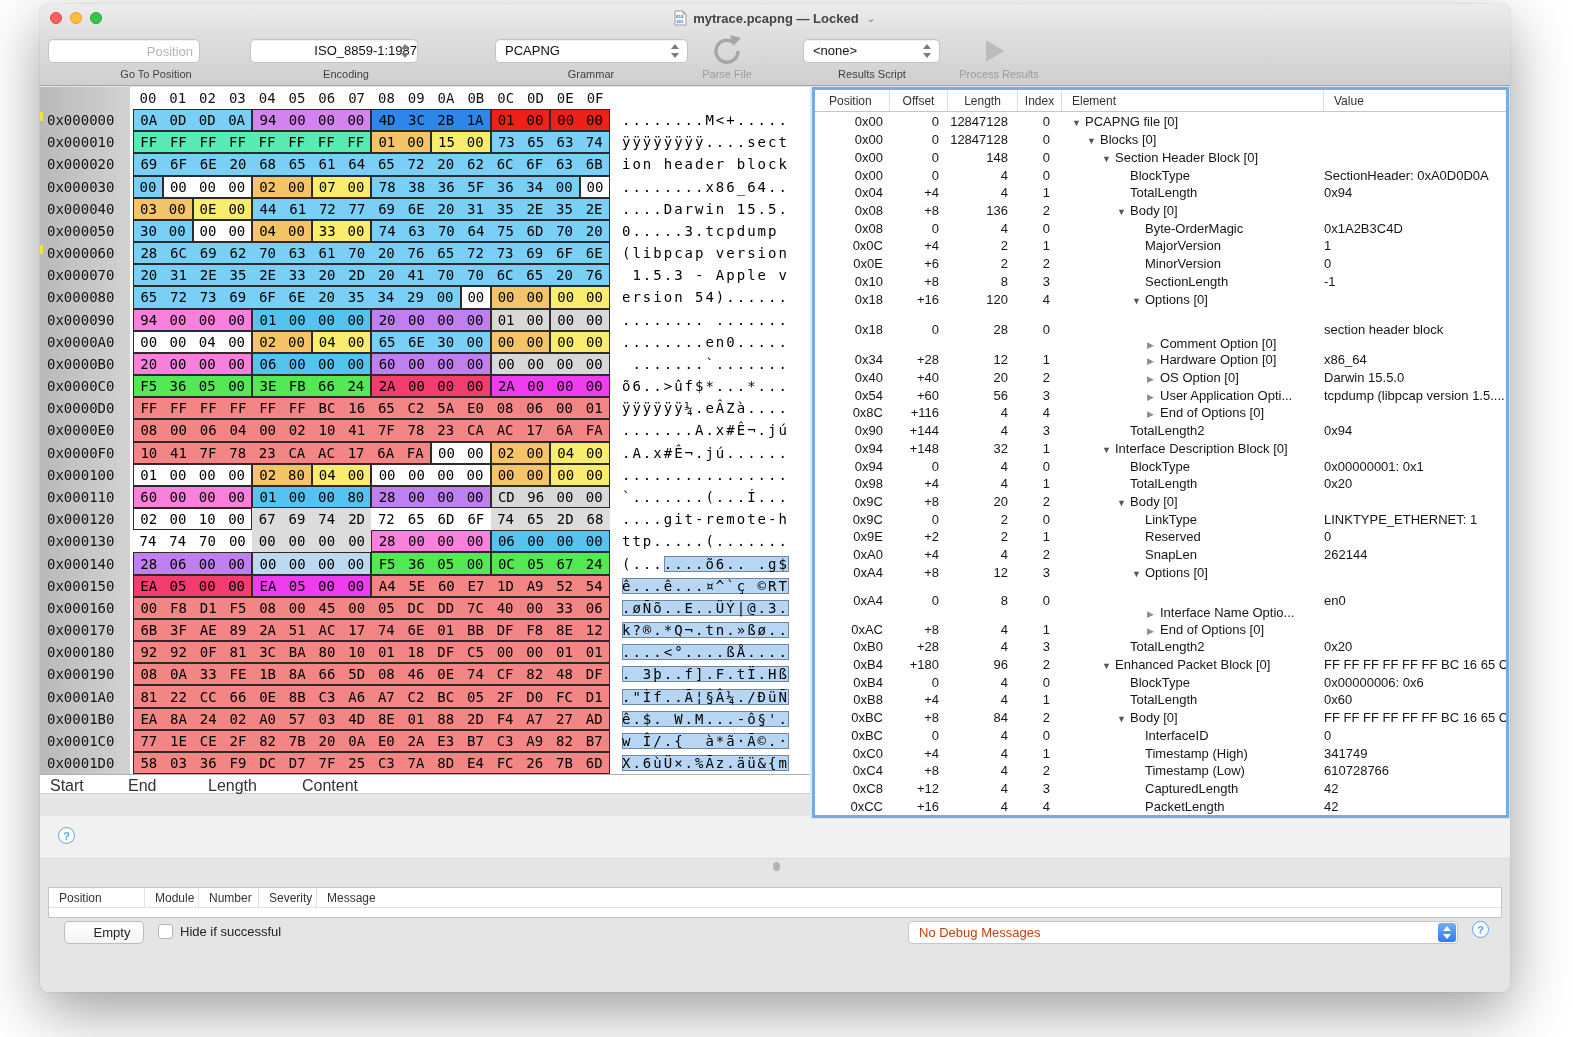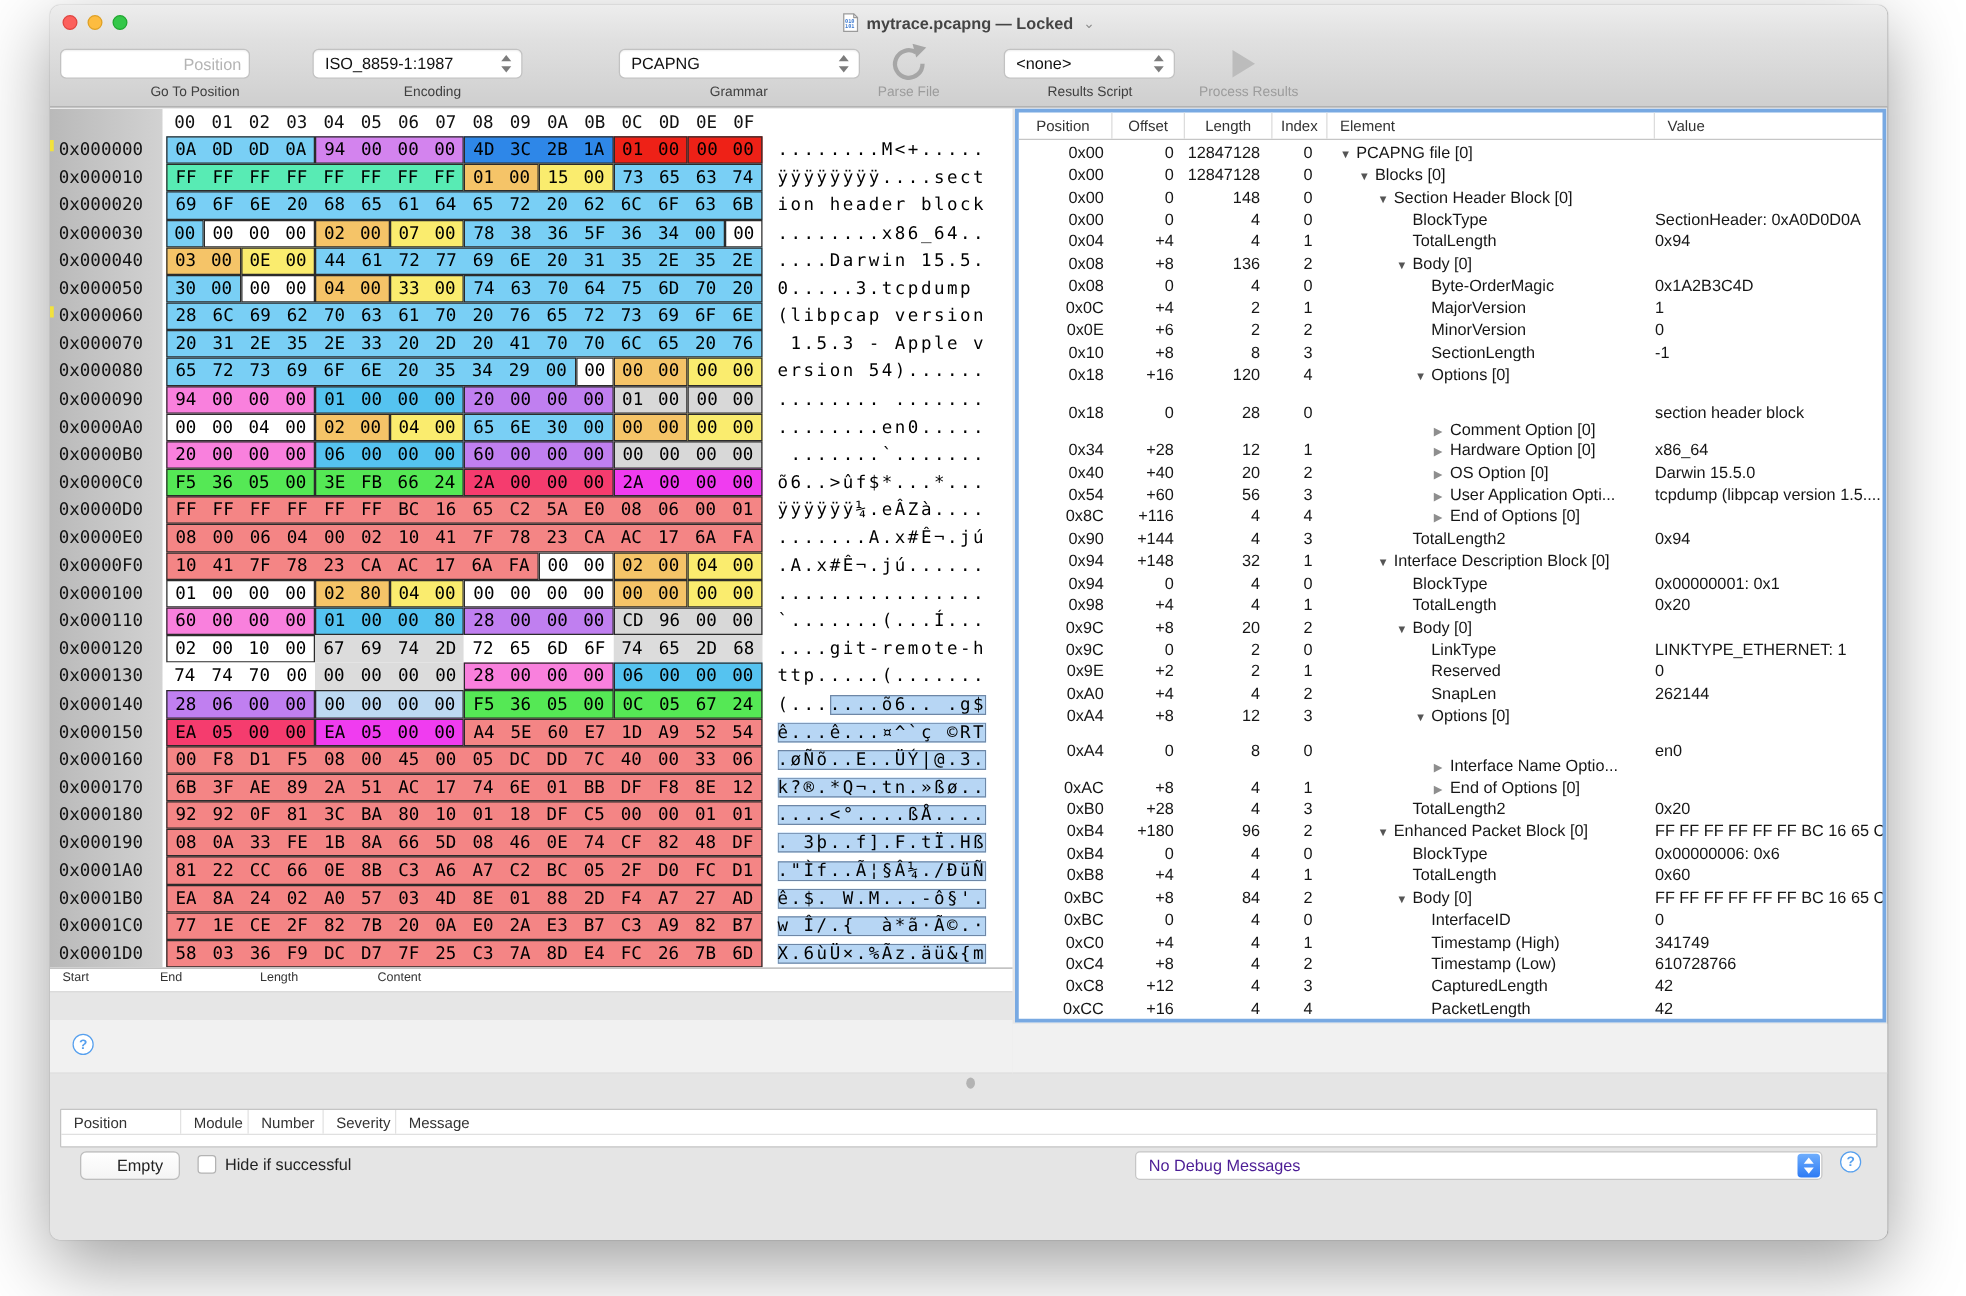--- a/index.html
+++ b/index.html
@@ -64,21 +64,21 @@
   .rrow .cp{width:75px;text-align:right;padding-right:7px;}
   .rrow .co{width:58px;text-align:right;padding-right:9px;}
   .rrow .cl{width:70px;text-align:right;padding-right:10px;}
   .rrow .ci{width:44px;text-align:right;padding-right:12px;}
   .rrow .ce{width:262px;overflow:hidden;}
   .rrow .cv{flex:1;overflow:hidden;}
   .tri{display:inline-block;width:13px;font-size:9px;color:#555;}
   .tri.col{color:#8E8E8E;}
   
   .selhead{position:absolute;left:0;top:770px;width:770px;height:20px;background:#FFF;border-top:1px solid #B0B0B0;
-    border-bottom:1px solid #CFCFCF;font-size:10px;color:#333;}
+    border-bottom:1px solid #CFCFCF;font-size:16px;color:#333;}
   .selhead span{position:absolute;top:2px;}
   .selrow{position:absolute;left:0;top:790px;width:770px;height:22px;background:#D2D2D2;font-size:13px;color:#111;}
   .selrow span{position:absolute;top:3px;white-space:nowrap;}
   
   .crumbbar{position:absolute;left:0;top:812px;width:770px;height:43px;background:#F1F1F1;border-bottom:1px solid #DADADA;}
   .crumbbar2{position:absolute;left:770px;top:815px;width:700px;height:40px;background:#F1F1F1;border-bottom:1px solid #DADADA;}
   .helpc{width:17px;height:17px;border-radius:50%;border:1.5px solid #57A0EE;color:#57A0EE;font-size:11px;font-weight:bold;
     display:inline-flex;align-items:center;justify-content:center;background:#FFF;}
   .crumbs{position:absolute;left:50px;top:13px;font-size:13px;color:#222;}
   .crumbs .sep{color:#999;margin:0 7px;}
@@ -88,21 +88,21 @@
   .dbgbox{position:absolute;left:8px;top:28px;width:1454px;height:31px;background:#FFF;border:1px solid #C4C4C4;border-radius:1px;}
   .dbghead{display:flex;height:20px;border-bottom:1px solid #E0E0E0;font-size:12px;color:#333;align-items:center;}
   .dbghead span{padding-left:10px;height:100%;display:flex;align-items:center;border-right:1px solid #E2E2E2;}
   .dbghead .d0{width:96px;}.dbghead .d1{width:54px;}.dbghead .d2{width:60px;}.dbghead .d3{width:58px;}
   .dbghead .d4{flex:1;border-right:none;}
   .btn{position:absolute;left:24px;top:62px;width:80px;height:23px;background:linear-gradient(#FFFFFF,#F4F4F4);
     border:1px solid #BDBDBD;border-radius:5px;font-size:13px;color:#222;text-align:center;line-height:21px;padding-left:16px;}
   .chk{position:absolute;left:118px;top:65px;width:15px;height:15px;background:#FFF;border:1px solid #B3B3B3;border-radius:3px;}
   .chklbl{position:absolute;left:140px;top:65px;font-size:13px;color:#222;}
   .dbgsel{position:absolute;left:868px;top:62px;width:550px;height:23px;background:#FFF;border:1px solid #C6C6C6;
-    border-radius:4px;font-size:13px;color:#4c1d95;line-height:21px;padding-left:10px;}
+    border-radius:4px;font-size:13px;color:#c2410c;line-height:21px;padding-left:10px;}
   .bluestep{position:absolute;right:1px;top:1px;width:18px;height:19px;border-radius:3px;background:linear-gradient(#6FAEFD,#2E7BF4);}
   .bluestep i{position:absolute;left:5px;width:0;height:0;border-left:4px solid transparent;border-right:4px solid transparent;}
   .bluestep i.up{top:3px;border-bottom:5px solid #FFF;}
   .bluestep i.dn{bottom:3px;border-top:5px solid #FFF;}
   .help2{position:absolute;left:1432px;top:62px;}
 </style>
 </head>
 <body>
 
 <div class="window">
@@ -124,21 +124,21 @@
       <span class="chev">⌄</span>
     </div>
   </div>
 
   <div class="toolbar">
     <div class="tb-field" style="left:8px;width:152px;">
       <input placeholder="Position" style="">
     </div>
     <div class="tb-label" style="left:84px;margin-left:32px;">Go To Position</div>
 
-    <div class="tb-select" style="left:210px;width:168px;">
+    <div class="tb-select" style="left:210px;width:168px;text-align:right;">
       <span>ISO_8859-1:1987</span>
       <span class="stepper">
           <i class="up"></i>
           <i class="dn"></i>
         </span>
     </div>
     <div class="tb-label" style="left:306px;">Encoding</div>
 
     <div class="tb-select" style="left:455px;width:193px;">
       <span>PCAPNG</span>

